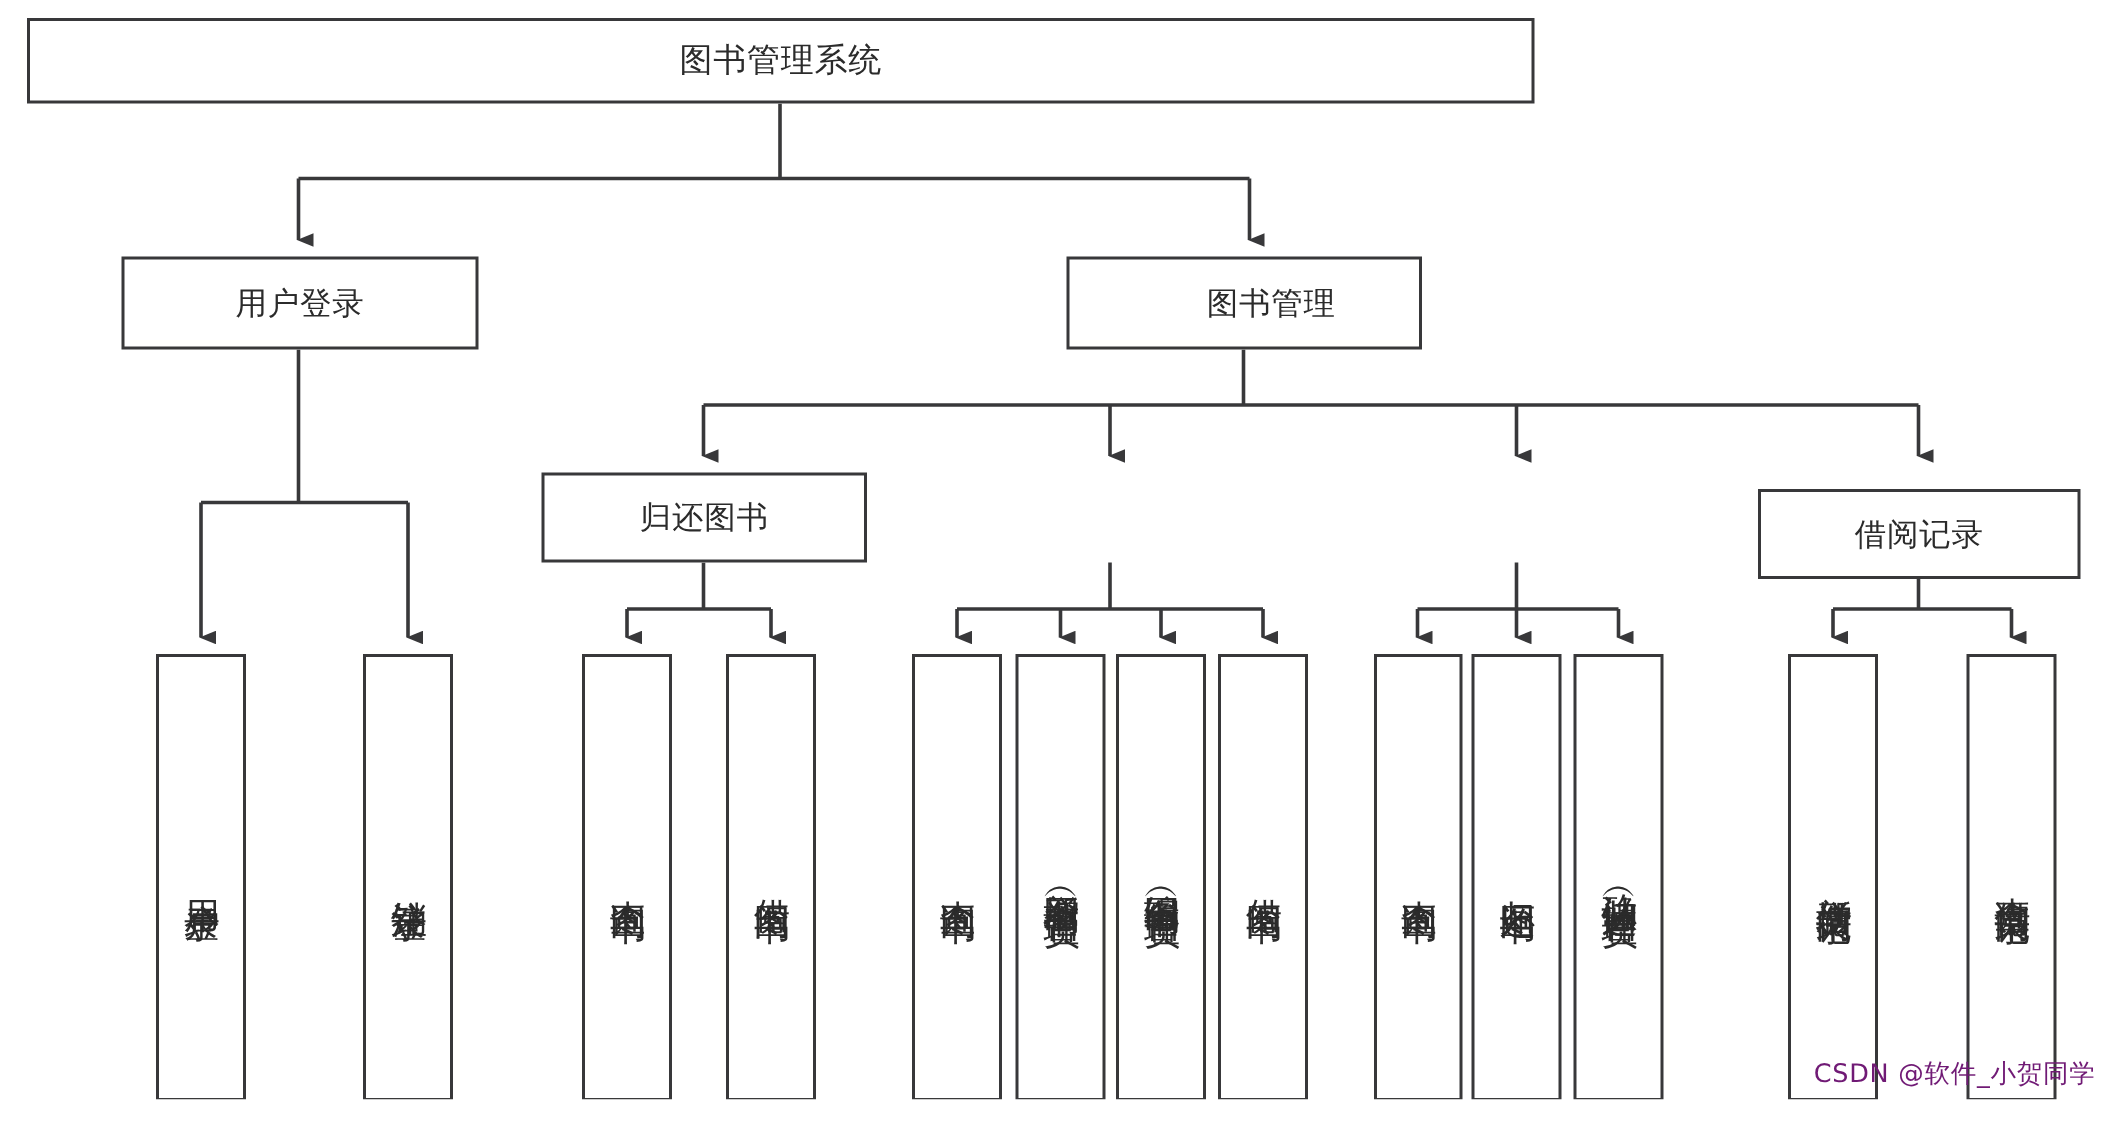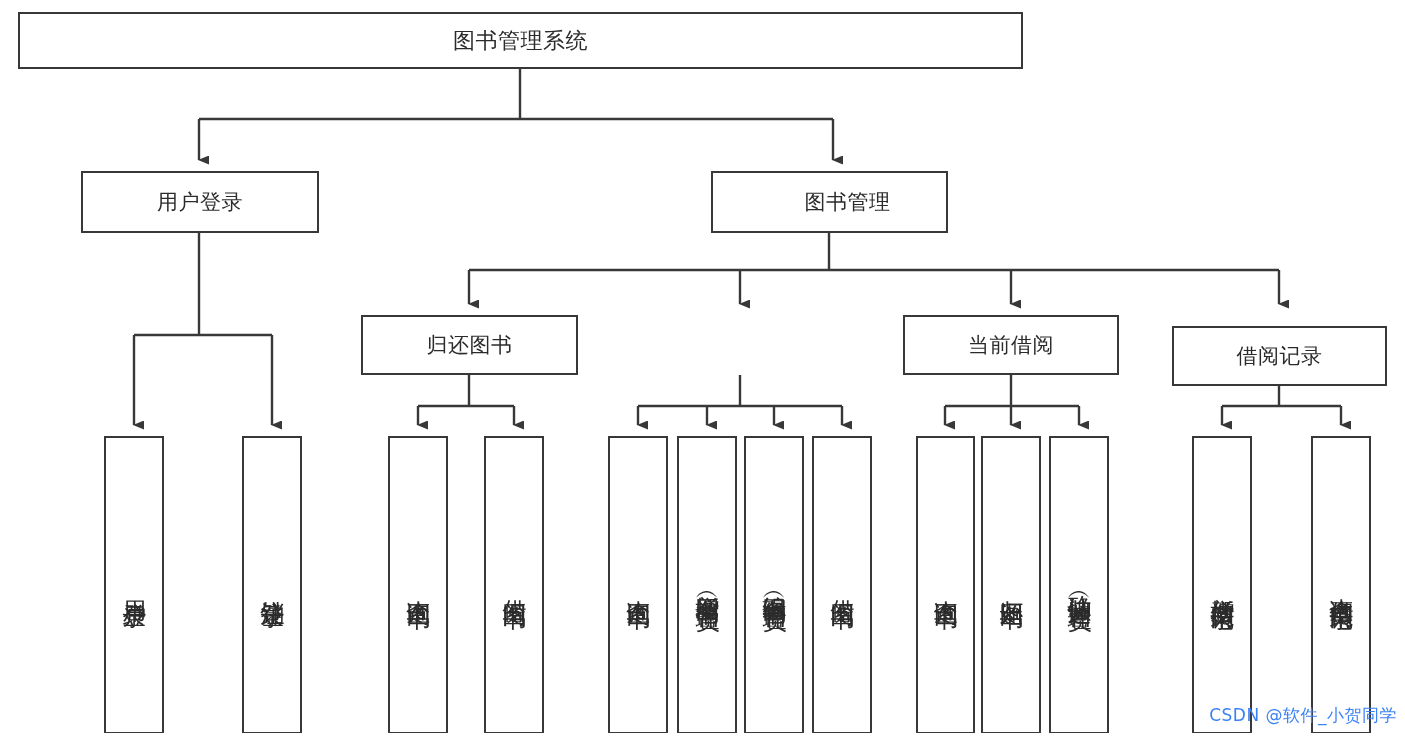--- a/index.html
+++ b/index.html
@@ -60,21 +60,21 @@
     font-size: 24px;
     line-height: 1.05;
     letter-spacing: 2px;
     white-space: nowrap;
   }
   .watermark {
     position: absolute;
     right: 8px;
     bottom: 6px;
     font-size: 17px;
-    color: #3b82f6;
+    color: #701a75;
     letter-spacing: 0.5px;
     z-index: 5;
     white-space: nowrap;
   }
 </style>
 </head>
 <body>
 
 <div id="canvas">
 
@@ -135,23 +135,20 @@
   <div class="node horiz" style="left:81px; top:171px; width:238px; height:62px;">
     <span class="label">用户登录</span>
   </div>
   <div class="node horiz" style="left:711px; top:171px; width:237px; height:62px;padding-left:36px;">
     <span class="label">图书管理</span>
   </div>
 
   <div class="node horiz" style="left:361px; top:315px; width:217px; height:60px;">
     <span class="label">归还图书</span>
   </div>
-  <div class="node horiz" style="left:903px; top:315px; width:216px; height:60px;">
-    <span class="label">当前借阅</span>
-  </div>
   <div class="node horiz" style="left:1172px; top:326px; width:215px; height:60px;">
     <span class="label">借阅记录</span>
   </div>
 
   <div class="node vert" style="left:104px; top:436px; width:60px; height:298px;">
     <span class="label">用户登录</span>
   </div>
   <div class="node vert" style="left:242px; top:436px; width:60px; height:298px;">
     <span class="label">注销登录</span>
   </div>

